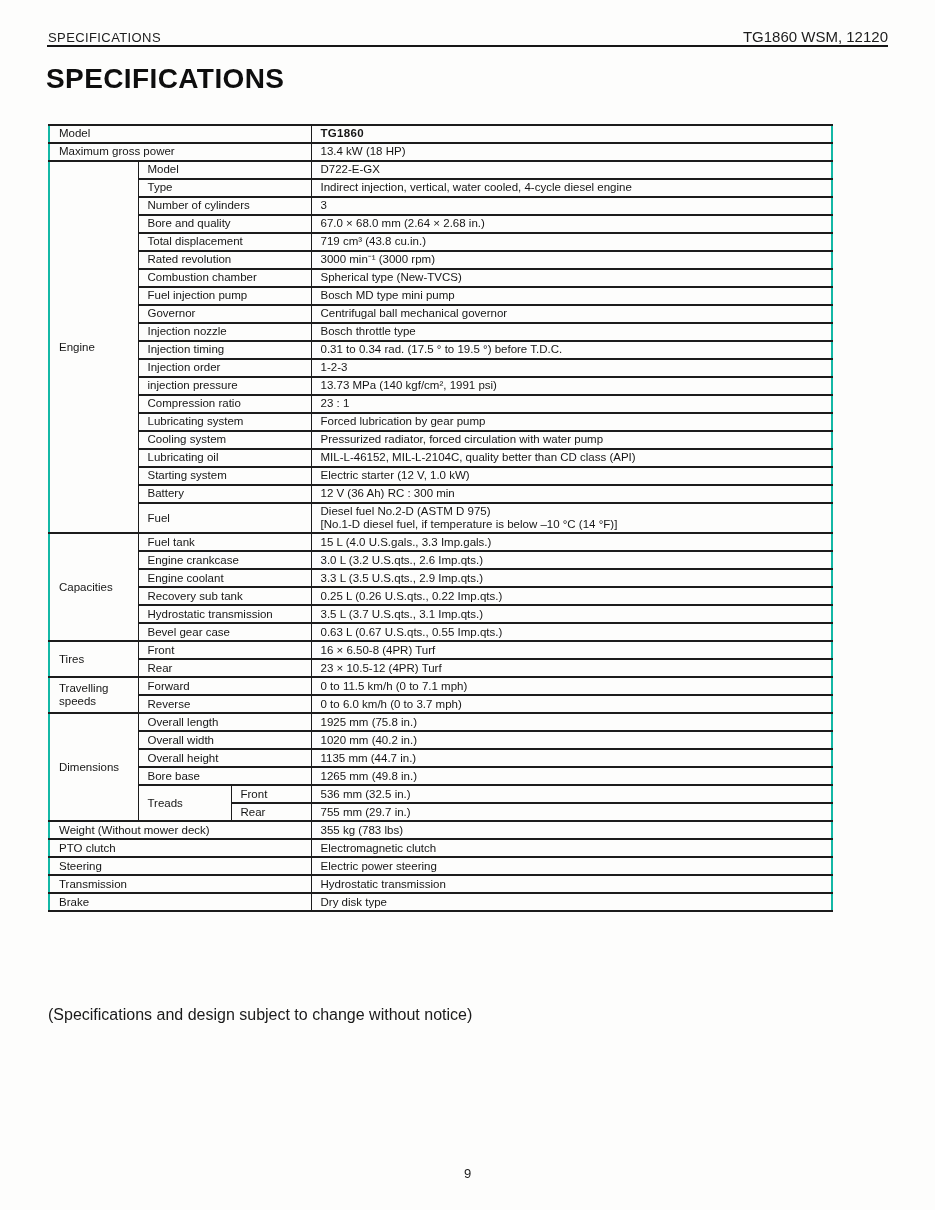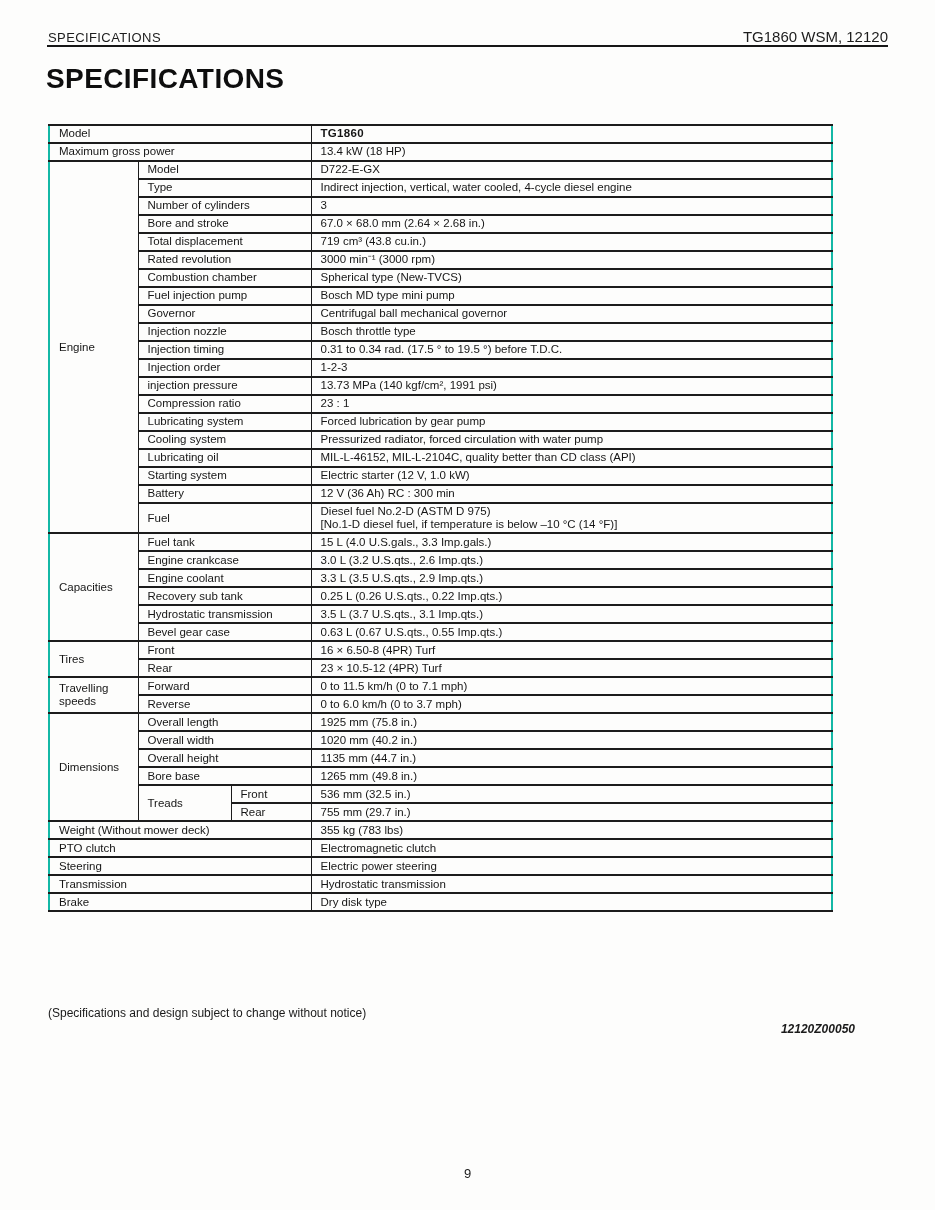--- a/index.html
+++ b/index.html
@@ -48,21 +48,21 @@
     color:#161616;
   }
   table.spec tr{height:18px;}
   table.spec tr.tall{height:22px;}
   td.value{text-align:left;padding-left:4px;padding-right:4px;white-space:pre-line;}
   td.cat{padding-left:9px;}
   td.bold{font-weight:bold;letter-spacing:.3px;}
   
   .footnote{
     position:absolute;left:48px;top:1006px;
-    font-size:12px;color:#1a1a1a;
+    font-size:16px;color:#1a1a1a;
   }
   .doc-code{
     position:absolute;left:48px;top:1022px;width:807px;
     text-align:right;font-size:12px;font-style:italic;font-weight:bold;color:#1a1a1a;
   }
   .page-number{
     position:absolute;left:0;top:1166px;width:935px;
     text-align:center;font-size:13px;color:#1a1a1a;
   }
 </style>
@@ -102,21 +102,21 @@
         </tr>
         <tr>
           <td colspan="2" class="label">Type</td>
           <td class="value">Indirect injection, vertical, water cooled, 4-cycle diesel engine</td>
         </tr>
         <tr>
           <td colspan="2" class="label">Number of cylinders</td>
           <td class="value">3</td>
         </tr>
         <tr>
-          <td colspan="2" class="label">Bore and stroke</td>
+          <td colspan="2" class="label">Bore and quality</td>
           <td class="value">67.0 × 68.0 mm (2.64 × 2.68 in.)</td>
         </tr>
         <tr>
           <td colspan="2" class="label">Total displacement</td>
           <td class="value">719 cm³ (43.8 cu.in.)</td>
         </tr>
         <tr>
           <td colspan="2" class="label">Rated revolution</td>
           <td class="value">3000 min⁻¹ (3000 rpm)</td>
         </tr>
@@ -263,16 +263,15 @@
           <td class="value">Hydrostatic transmission</td>
         </tr>
         <tr>
           <td colspan="3" class="label">Brake</td>
           <td class="value">Dry disk type</td>
         </tr>
       </tbody>
   </table>
 
   <div class="footnote">(Specifications and design subject to change without notice)</div>
-  <div class="doc-code">12120Z00050</div>
   <div class="page-number">9</div>
 
 </div>
 
 </body></html>

